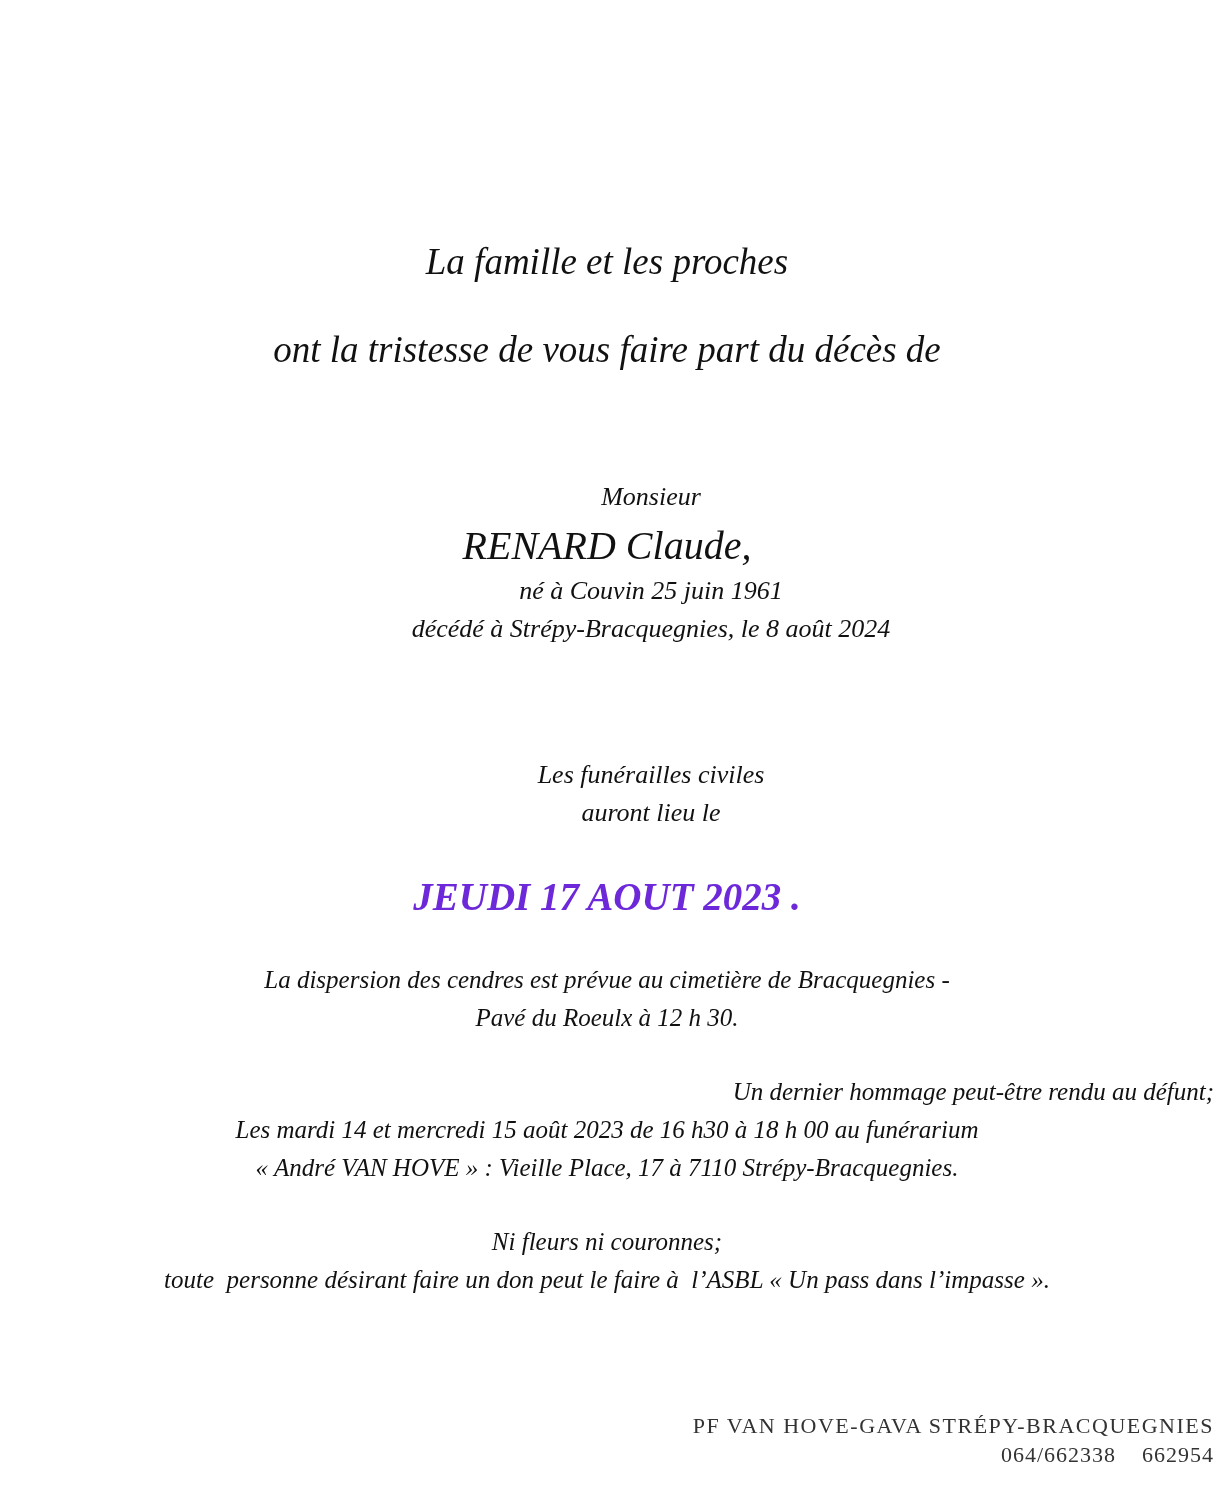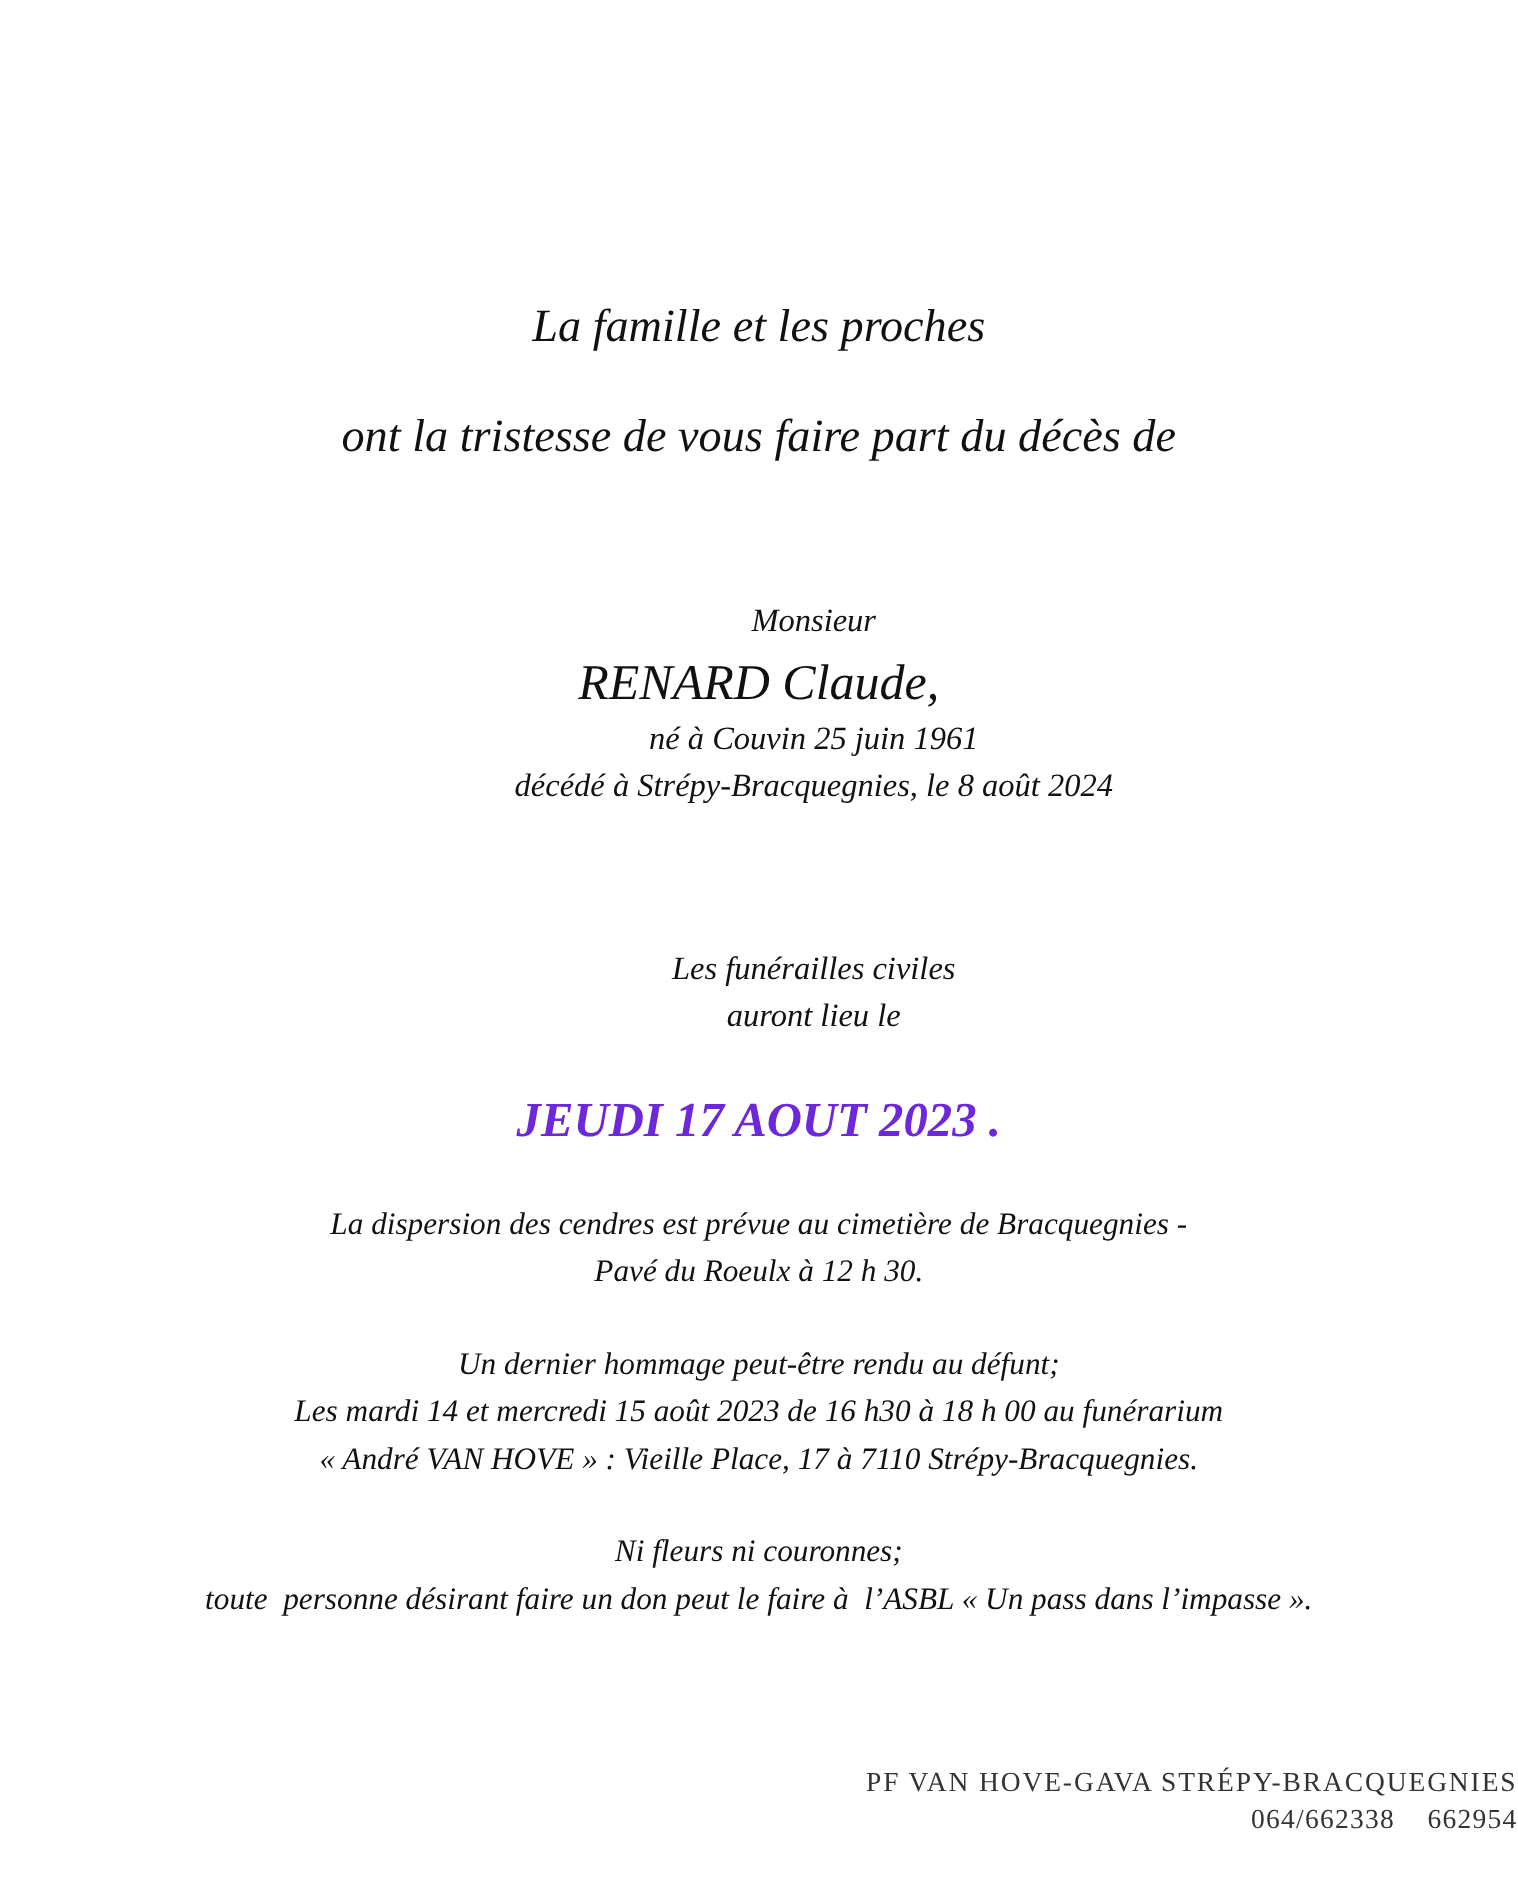--- a/index.html
+++ b/index.html
@@ -61,21 +61,21 @@
 <div class="line small" style="top:576px;">né à Couvin 25 juin 1961</div>
 <div class="line small" style="top:614px;">décédé à Strépy-Bracquegnies, le 8 août 2024</div>
 
 <div class="line small" style="top:760px;">Les funérailles civiles</div>
 <div class="line small" style="top:798px;">auront lieu le</div>
 <div class="line date-big" style="top:874px;">JEUDI 17 AOUT 2023 .</div>
 
 <div class="line body-text" style="top:966px;">La dispersion des cendres est prévue au cimetière de Bracquegnies -</div>
 <div class="line body-text" style="top:1004px;">Pavé du Roeulx à 12 h 30.</div>
 
-<div class="line body-text" style="top:1078px;">Un dernier hommage peut-être rendu au défunt;</div>
+<div class="line body-text" style="top:1078px;text-align:right;">Un dernier hommage peut-être rendu au défunt;</div>
 <div class="line body-text" style="top:1116px;">Les mardi 14 et mercredi 15 août 2023 de 16 h30 à 18 h 00 au funérarium</div>
 <div class="line body-text" style="top:1154px;">« André VAN HOVE » : Vieille Place, 17 à 7110 Strépy-Bracquegnies.</div>
 
 <div class="line body-text" style="top:1228px;">Ni fleurs ni couronnes;</div>
 <div class="line body-text" style="top:1266px;">toute  personne désirant faire un don peut le faire à  l’ASBL « Un pass dans l’impasse ».</div>
 
 <div class="footer footer-name" style="top:1413px;">PF VAN HOVE-GAVA STRÉPY-BRACQUEGNIES</div>
 <div class="footer footer-phone" style="top:1442px;">064/662338    662954</div>
 
 </body></html>

